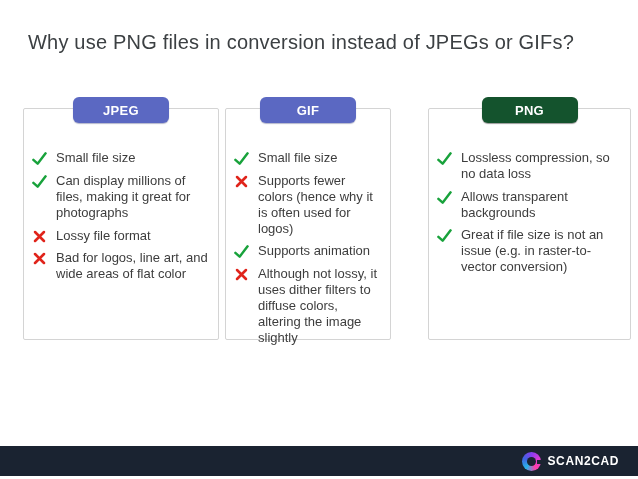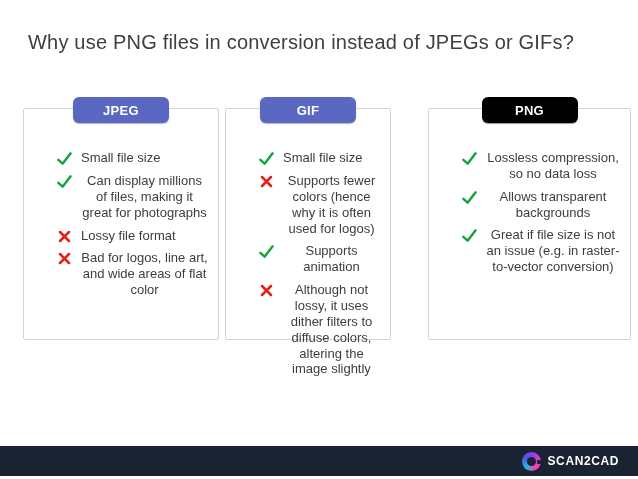--- a/index.html
+++ b/index.html
@@ -1,35 +1,35 @@
 <!DOCTYPE html>
 <html><head>
 <meta charset="utf-8">
 <style>
   * { margin:0; padding:0; box-sizing:border-box; }
   html,body { width:638px; height:479px; }
   body { font-family:"Liberation Sans", sans-serif; background:#f2f2f2; }
-  .slide { position:relative; width:638px; height:479px; background:#ffffff; overflow:hidden;text-align:center; }
+  .slide { position:relative; width:638px; height:479px; background:#ffffff; overflow:hidden; }
 
   .title { position:absolute; left:28px; top:31px; font-size:20px; line-height:1.1;
            color:#3c4043; font-weight:400; letter-spacing:0.2px; }
 
   .card { position:absolute; top:108px; height:232px; background:#ffffff;
-          border:1px solid #d4d4d4; border-radius:2px; padding:41px 10px 0 33px; }
+          border:1px solid #d4d4d4; border-radius:2px; padding:41px 10px 0 8px; }
   .card-jpeg { left:23px;  width:196px; }
   .card-gif  { left:225px; width:166px; }
   .card-png  { left:428px; width:203px; }
 
   .badge { position:absolute; top:-12px; left:50%; transform:translateX(-50%);
            min-width:96px; height:26px; border-radius:6px;
            display:flex; align-items:center; justify-content:center;
            color:#ffffff; font-size:13px; font-weight:700; letter-spacing:0.3px;
            box-shadow:0 1px 1px rgba(40,48,110,0.35); }
   .badge.indigo { background:#5b68c2; }
-  .badge.dark   { background:#000000; box-shadow:0 1px 1px rgba(0,0,0,0.4); }
+  .badge.dark   { background:#14532d; box-shadow:0 1px 1px rgba(0,0,0,0.4); }
 
   .row { display:flex; align-items:flex-start; gap:9px; margin-bottom:7px; }
   .ic { flex:0 0 15px; width:15px; display:flex; justify-content:center; margin-top:1px; }
   .txt { font-size:13px; line-height:1.22; color:#3d3d3d; }
 
   .footer { position:absolute; left:0; top:446px; width:638px; height:30px;
             background:#1a2331; display:flex; align-items:center; justify-content:flex-end;
             padding-right:19px; gap:7px; }
   .logo-icon { position:relative; width:19px; height:19px; border-radius:50%;
                background:conic-gradient(from 220deg,#29b3e8,#3f63e0,#8b3cf0,#e23ad0,#ff3fa8,#29b3e8); }

